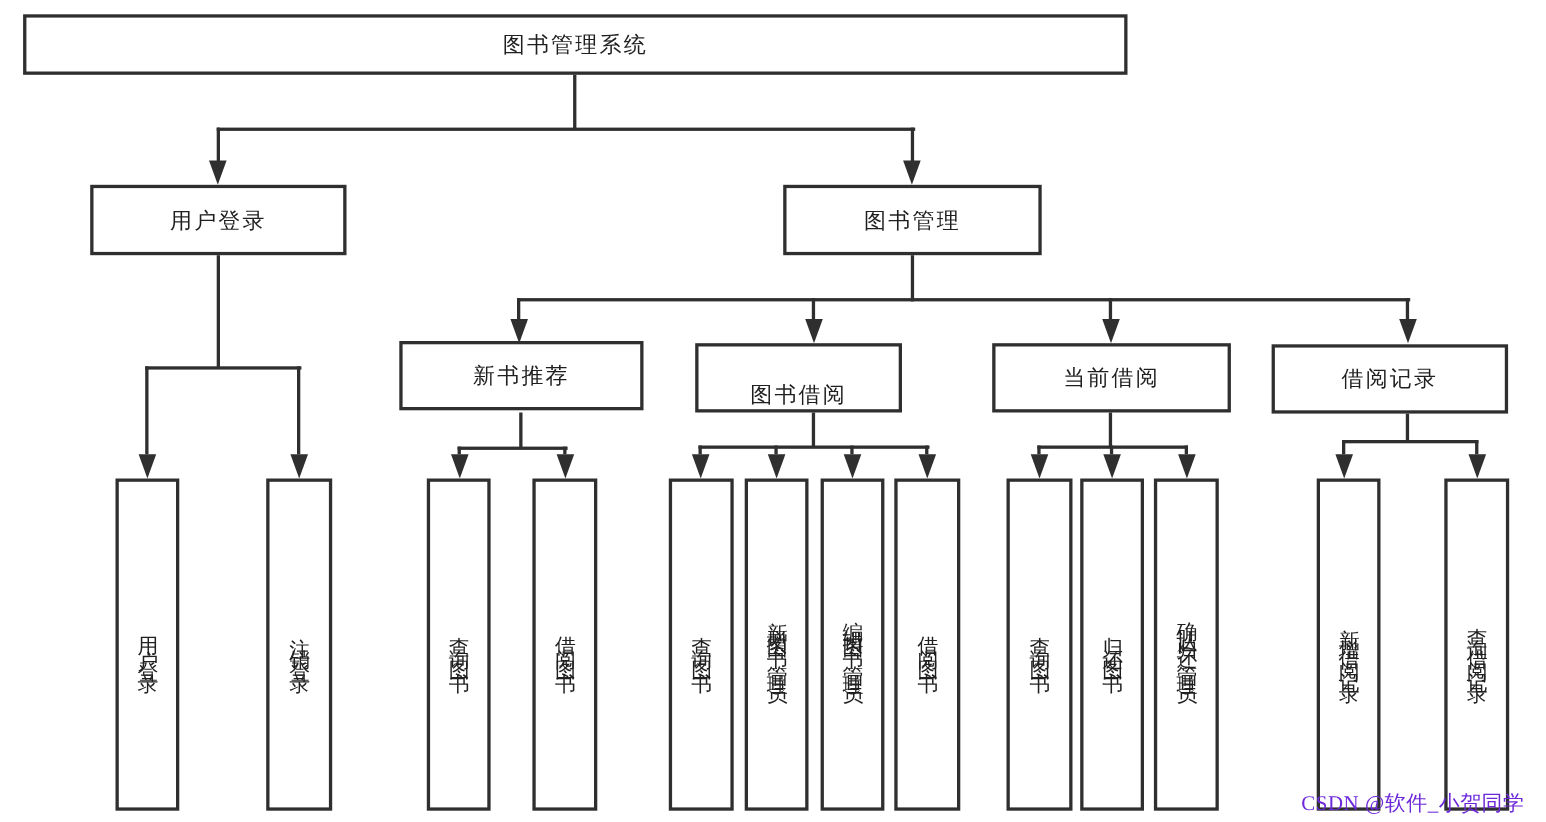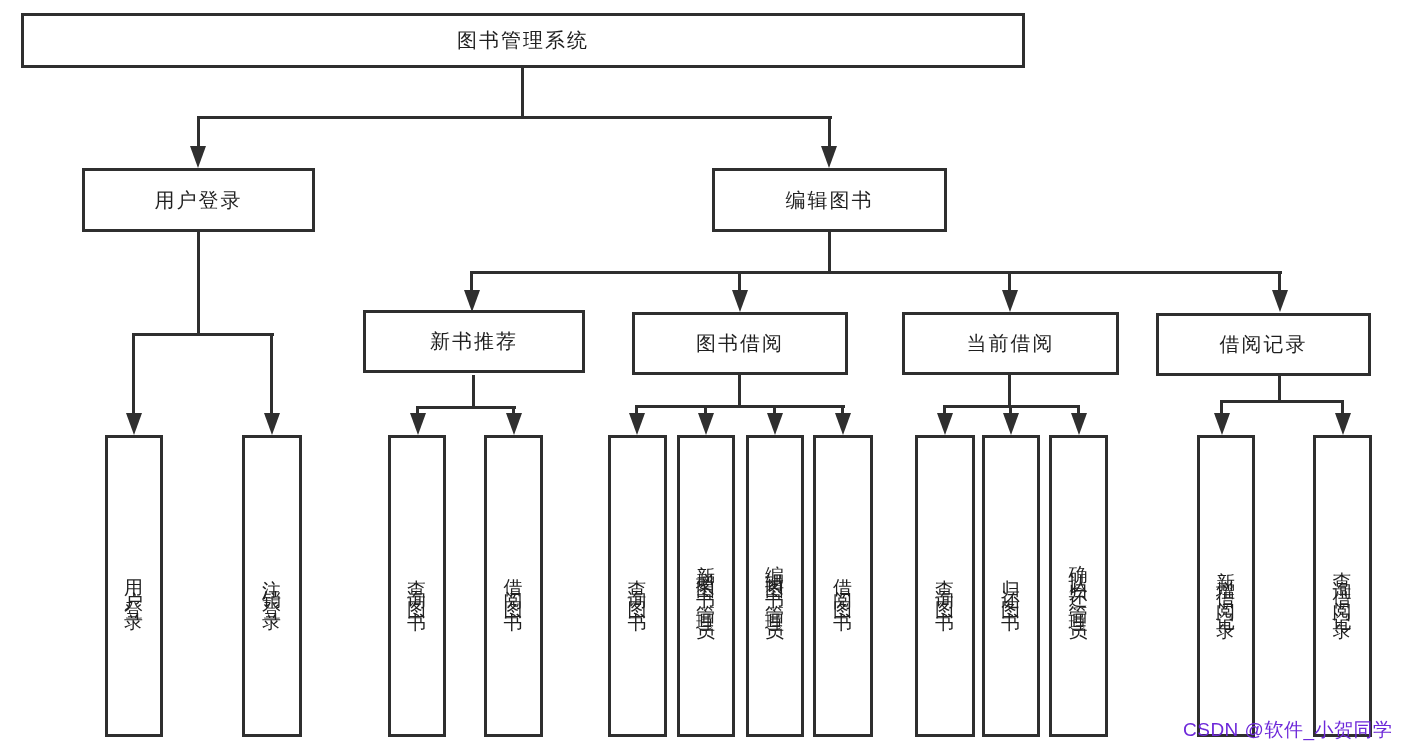--- a/index.html
+++ b/index.html
@@ -1,21 +1,21 @@
 <!DOCTYPE html>
 <html><head>
 <meta charset="utf-8">
 <style>
   html, body { margin: 0; padding: 0; background: #ffffff; }
   .canvas {
     position: relative;
     width: 1405px;
     height: 747px;
     background: #ffffff;
-    font-family: Liberation Sans, sans-serif;
+    font-family: Liberation Serif, serif;
     overflow: hidden;
   }
   .box {
     position: absolute;
     box-sizing: border-box;
     border: 3px solid #2f2f2f;
     background: #ffffff;
     display: flex;
     align-items: center;
     justify-content: center;
@@ -67,21 +67,21 @@
   <div class="ln" style="left:197px; top:116px; width:635px; height:3px;"></div>
   <div class="ln" style="left:197px; top:116px; width:3px;  height:32px;"></div>
   <div class="arr" style="left:190px; top:146px;"></div>
   <div class="ln" style="left:828px; top:116px; width:3px;  height:32px;"></div>
   <div class="arr" style="left:821px; top:146px;"></div>
 
   <div class="box" style="left:82px; top:168px; width:233px; height:64px;">
     <span class="hlabel">用户登录</span>
   </div>
   <div class="box" style="left:712px; top:168px; width:235px; height:64px;">
-    <span class="hlabel">编辑图书</span>
+    <span class="hlabel">图书管理</span>
   </div>
 
   <div class="ln" style="left:197px; top:232px; width:3px;   height:103px;"></div>
   <div class="ln" style="left:132px; top:333px; width:142px; height:3px;"></div>
   <div class="ln" style="left:132px; top:333px; width:3px;   height:80px;"></div>
   <div class="arr" style="left:126px; top:413px;"></div>
   <div class="ln" style="left:270px; top:333px; width:3px;   height:80px;"></div>
   <div class="arr" style="left:264px; top:413px;"></div>
 
   <div class="ln" style="left:828px; top:232px; width:3px;   height:42px;"></div>
@@ -91,21 +91,21 @@
   <div class="ln" style="left:738px;  top:271px; width:3px; height:19px;"></div>
   <div class="arr" style="left:732px;  top:290px;"></div>
   <div class="ln" style="left:1008px; top:271px; width:3px; height:19px;"></div>
   <div class="arr" style="left:1002px; top:290px;"></div>
   <div class="ln" style="left:1278px; top:271px; width:3px; height:19px;"></div>
   <div class="arr" style="left:1272px; top:290px;"></div>
 
   <div class="box" style="left:363px;  top:294px; width:222px; height:63px;margin-top:16px;">
     <span class="hlabel">新书推荐</span>
   </div>
-  <div class="box" style="left:632px;  top:312px; width:216px; height:63px;">
+  <div class="box" style="left:632px;  top:312px; width:188px; height:63px;align-items:flex-end;">
     <span class="hlabel">图书借阅</span>
   </div>
   <div class="box" style="left:902px;  top:312px; width:217px; height:63px;text-align:right;">
     <span class="hlabel">当前借阅</span>
   </div>
   <div class="box" style="left:1156px; top:313px; width:215px; height:63px;">
     <span class="hlabel">借阅记录</span>
   </div>
 
   <div class="ln" style="left:472px; top:375px; width:3px;   height:33px;"></div>

